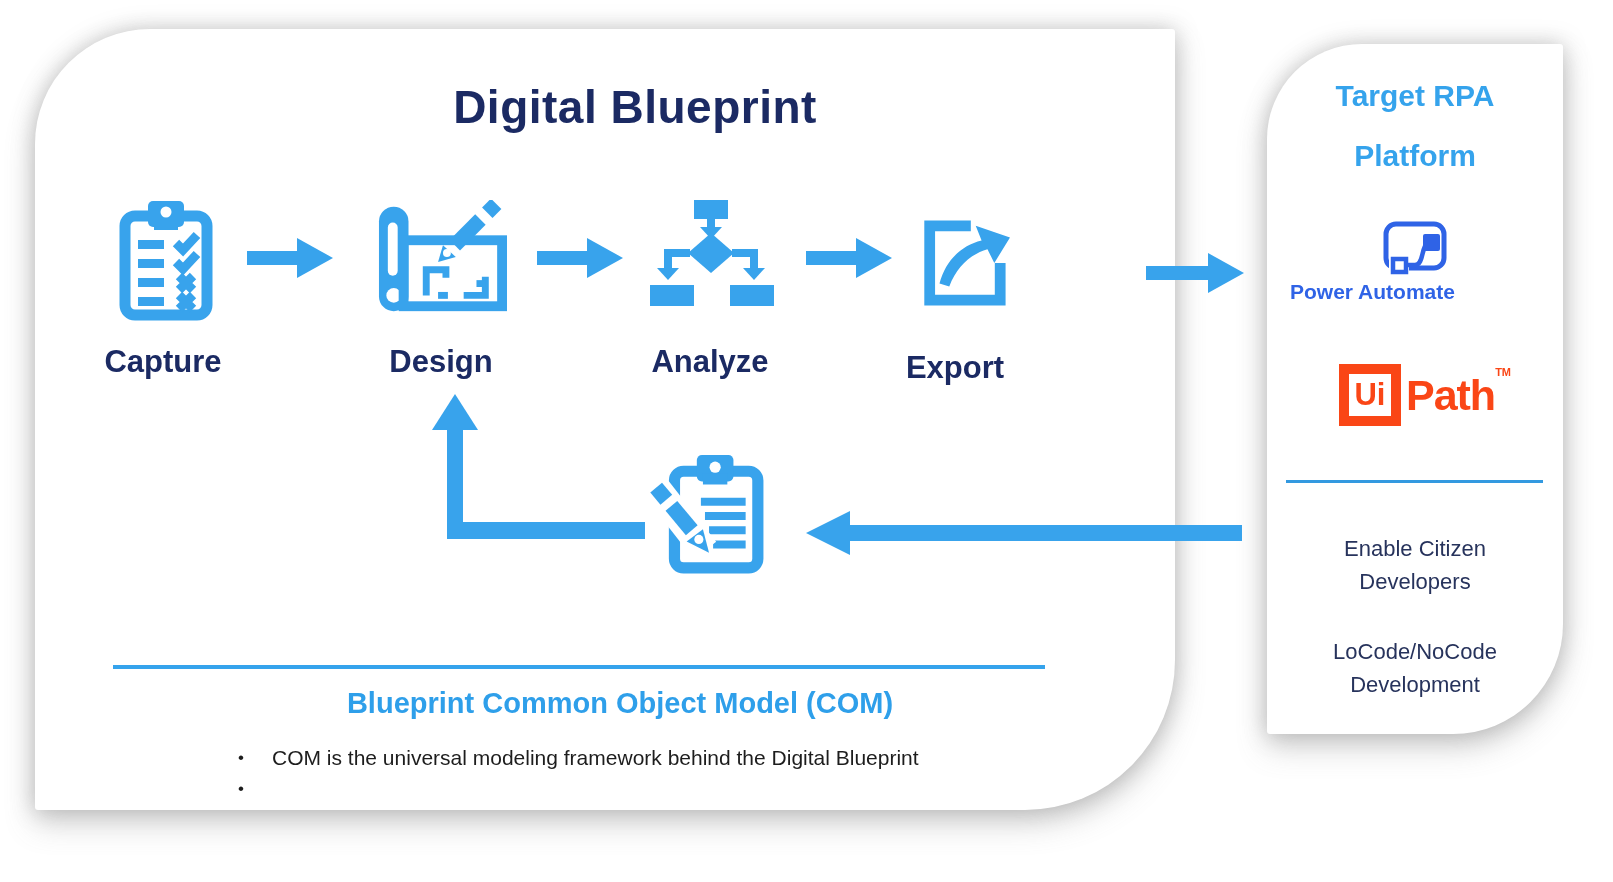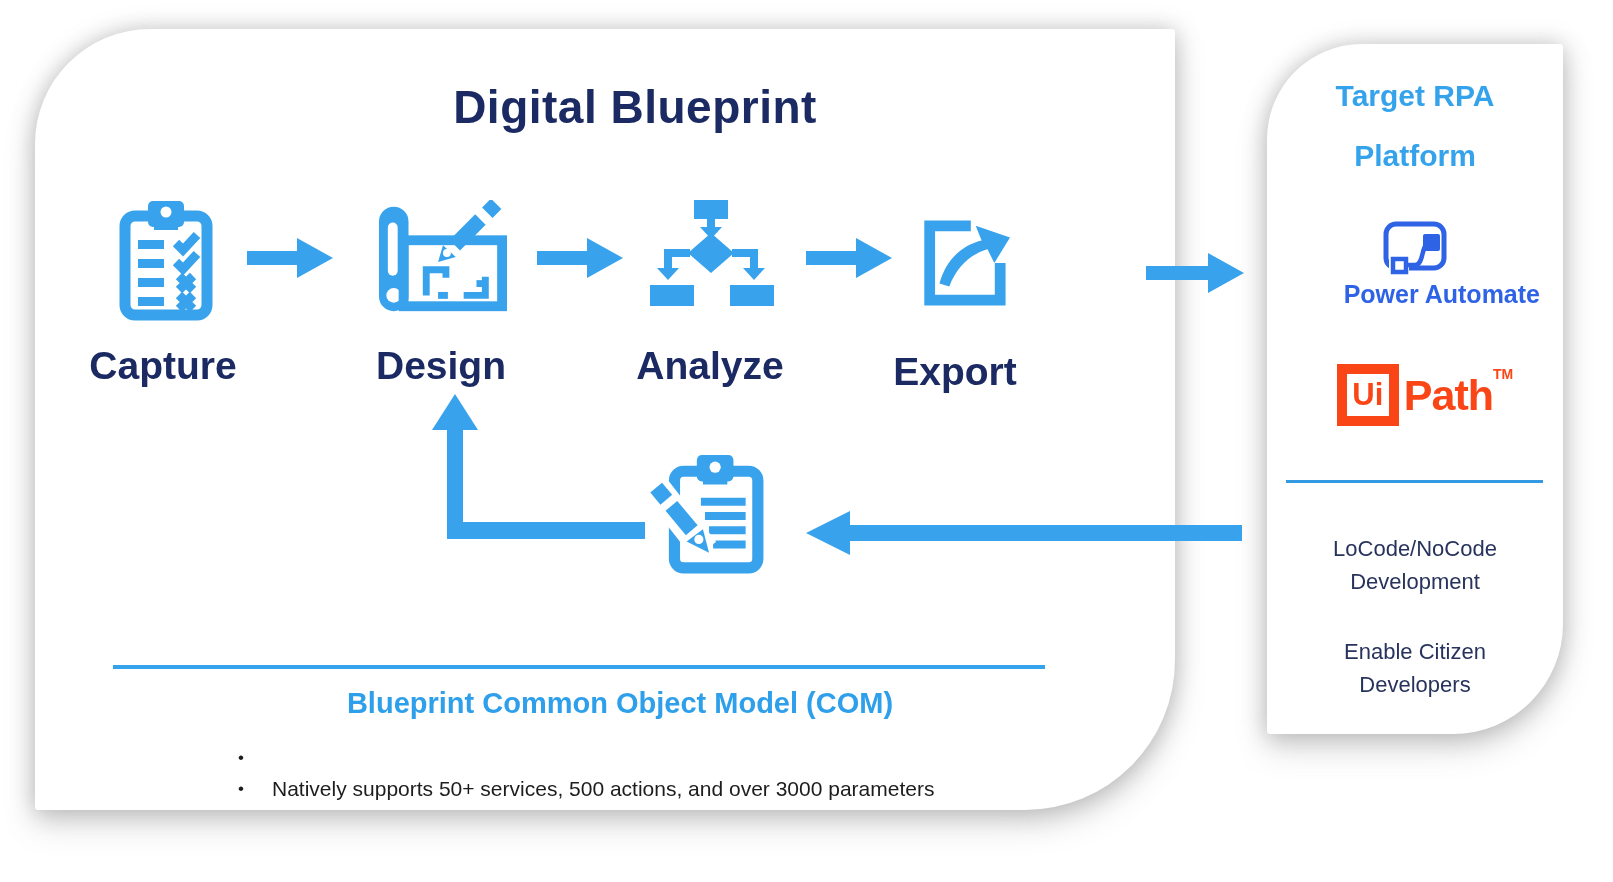--- a/index.html
+++ b/index.html
@@ -8,39 +8,39 @@
     background:#ffffff;font-family:"Liberation Sans", sans-serif;padding-left:44px;
   }
   .card{position:absolute;background:#ffffff;
     box-shadow:0 0 22px rgba(120,120,120,.40), 0 14px 30px rgba(120,120,120,.30);}
   .main-card{left:35px;top:29px;width:1140px;height:781px;border-radius:115px 3px 150px 3px;}
   .right-card{left:1267px;top:44px;width:296px;height:690px;border-radius:95px 3px 110px 3px;}
   .abs{position:absolute;}
   .title{left:335px;top:80px;width:600px;text-align:center;
     font-size:46px;font-weight:bold;color:#1B2A63;letter-spacing:.5px;}
   .step-label{position:absolute;width:170px;text-align:center;
-    font-size:39px;font-weight:bold;color:#1B2A63;}
+    font-size:31px;font-weight:bold;color:#1B2A63;}
   .govern-label{left:540px;top:588px;width:330px;text-align:center;
     font-size:31px;font-weight:bold;color:#1B2A63;}
   .divider-main{left:113px;top:665px;width:932px;height:4px;background:#35A3EC;}
   .com-heading{left:150px;top:687px;width:940px;text-align:center;
     font-size:29px;font-weight:bold;color:#2E9FEA;}
   .bullets{left:232px;top:742px;width:830px;color:#1d1d1d;font-size:21px;}
   .bullet-row{display:flex;line-height:31px;}
   .dot{width:34px;flex:0 0 34px;text-align:left;padding-left:6px;font-size:17px;}
   .panel-title{left:1290px;top:66px;width:250px;text-align:center;
     font-size:30px;line-height:60px;font-weight:bold;color:#35A3EC;}
-  .pa-label{left:1290px;top:280px;width:250px;text-align:right;
-    font-size:25px;font-weight:bold;color:#2F63E6;}
+  .pa-label{left:1290px;top:280px;width:250px;text-align:left;
+    font-size:21px;font-weight:bold;color:#2F63E6;}
   .uipath{left:1290px;top:360px;width:250px;height:70px;display:flex;
     align-items:center;justify-content:center;}
   .uipath-box{width:42px;height:42px;border:10px solid #FA4616;display:flex;
     align-items:center;justify-content:center;font-size:31px;font-weight:bold;color:#FA4616;margin-left:20px;}
   .uipath-path{font-size:43px;font-weight:bold;color:#FA4616;margin-left:5px;letter-spacing:-1px;}
-  .uipath-tm{font-size:14px;font-weight:bold;color:#FA4616;align-self:flex-start;margin-top:6px;}
+  .uipath-tm{font-size:11px;font-weight:bold;color:#FA4616;align-self:flex-start;margin-top:6px;}
   .divider-panel{left:1286px;top:480px;width:257px;height:3px;background:#3399E0;}
   .panel-items{left:1310px;top:532px;width:210px;text-align:center;
     font-size:22px;line-height:33px;color:#27335C;}
   .panel-item+.panel-item{margin-top:37px;}
 </style>
 </head>
 <body>
 
 <div id="canvas">
 
@@ -146,24 +146,24 @@
   <svg class="abs" style="left:806px;top:511px" width="436" height="44" viewBox="0 0 436 44">
     <polygon points="0,22 44,0 44,44" fill="#38A3EC"></polygon>
     <rect x="44" y="14" width="392" height="16" fill="#38A3EC"></rect>
   </svg>
 
   <div class="abs divider-main"></div>
   <div class="abs com-heading">Blueprint Common Object Model (COM)</div>
   <div class="abs bullets">
     <div class="bullet-row">
       <span class="dot">•</span>
+      <span>COM is the universal modeling framework behind the Digital Blueprint</span>
     </div>
     <div class="bullet-row">
       <span class="dot">•</span>
-      <span>Natively supports 50+ services, 500 actions, and over 3000 parameters</span>
     </div>
   </div>
 
   <div class="abs panel-title">Target RPA Platform</div>
 
   <svg class="abs" style="left:1383px;top:221px" width="64" height="56" viewBox="0 0 64 56">
     <rect x="3" y="3" width="58" height="44" rx="10" fill="none" stroke="#2F63E6" stroke-width="5"></rect>
     <rect x="6" y="40" width="20" height="14" fill="#fff"></rect>
     <rect x="10" y="38" width="13" height="13" fill="none" stroke="#2F63E6" stroke-width="4.5"></rect>
     <path d="M23,44 h9 c10,0 5,-22 15,-22" fill="none" stroke="#2F63E6" stroke-width="4.5"></path>
@@ -175,17 +175,17 @@
     <div class="uipath-box">
       <span>Ui</span>
     </div>
     <span class="uipath-path">Path</span>
     <span class="uipath-tm">TM</span>
   </div>
 
   <div class="abs divider-panel"></div>
 
   <div class="abs panel-items">
+    <div class="panel-item">Enable Citizen Developers</div>
     <div class="panel-item">LoCode/NoCode Development</div>
-    <div class="panel-item">Enable Citizen Developers</div>
   </div>
 
 </div>
 
 </body></html>

